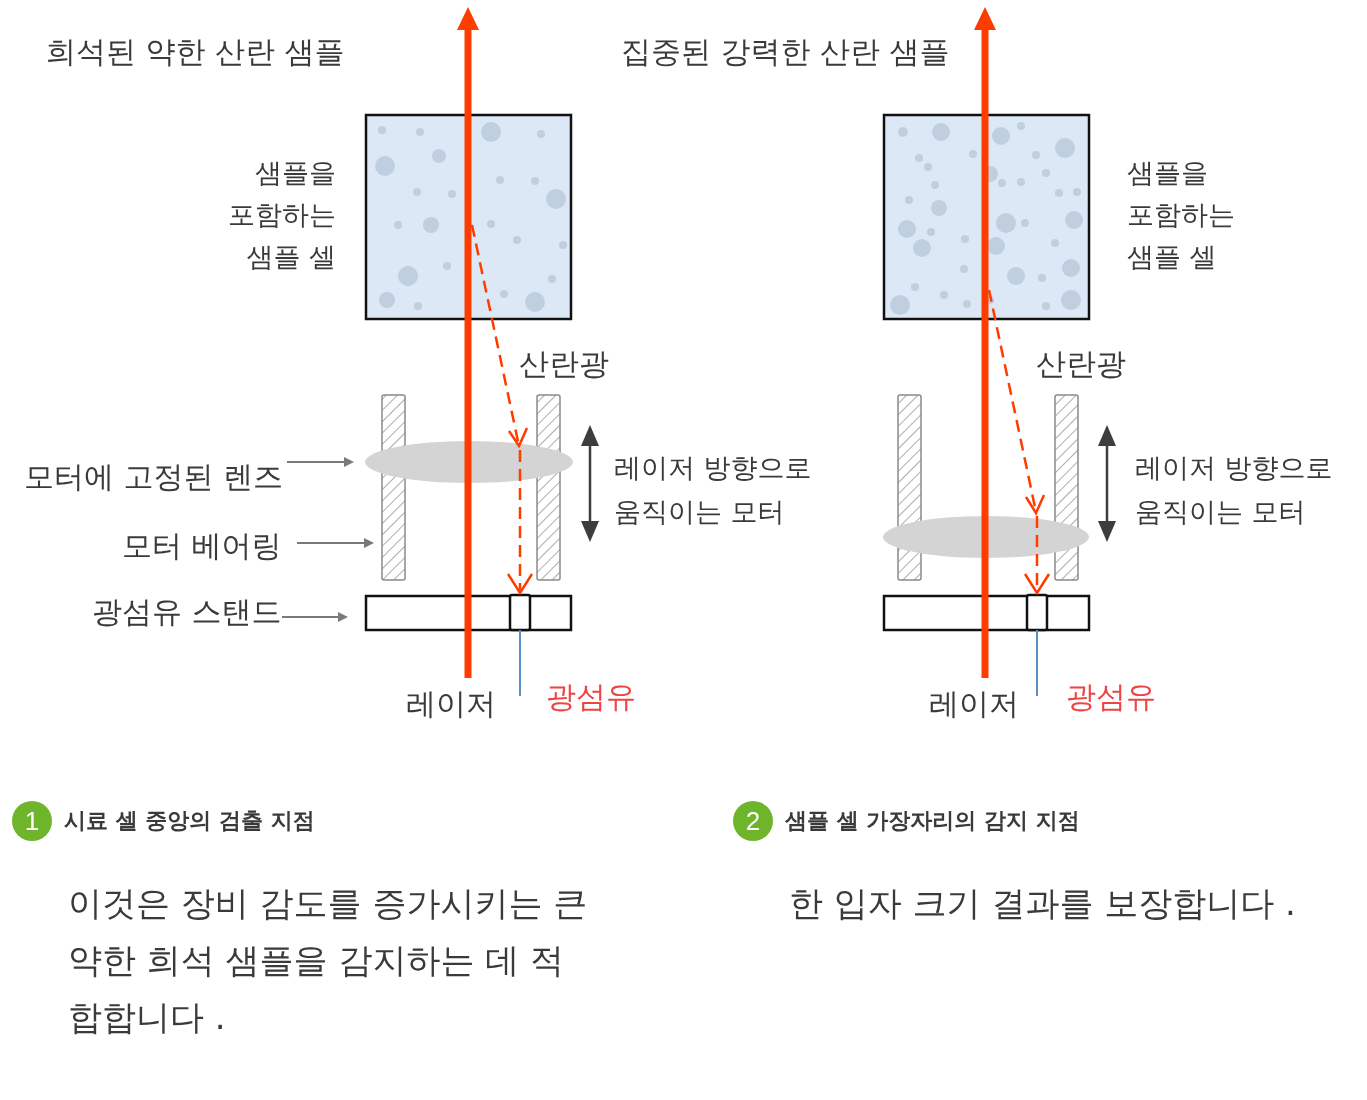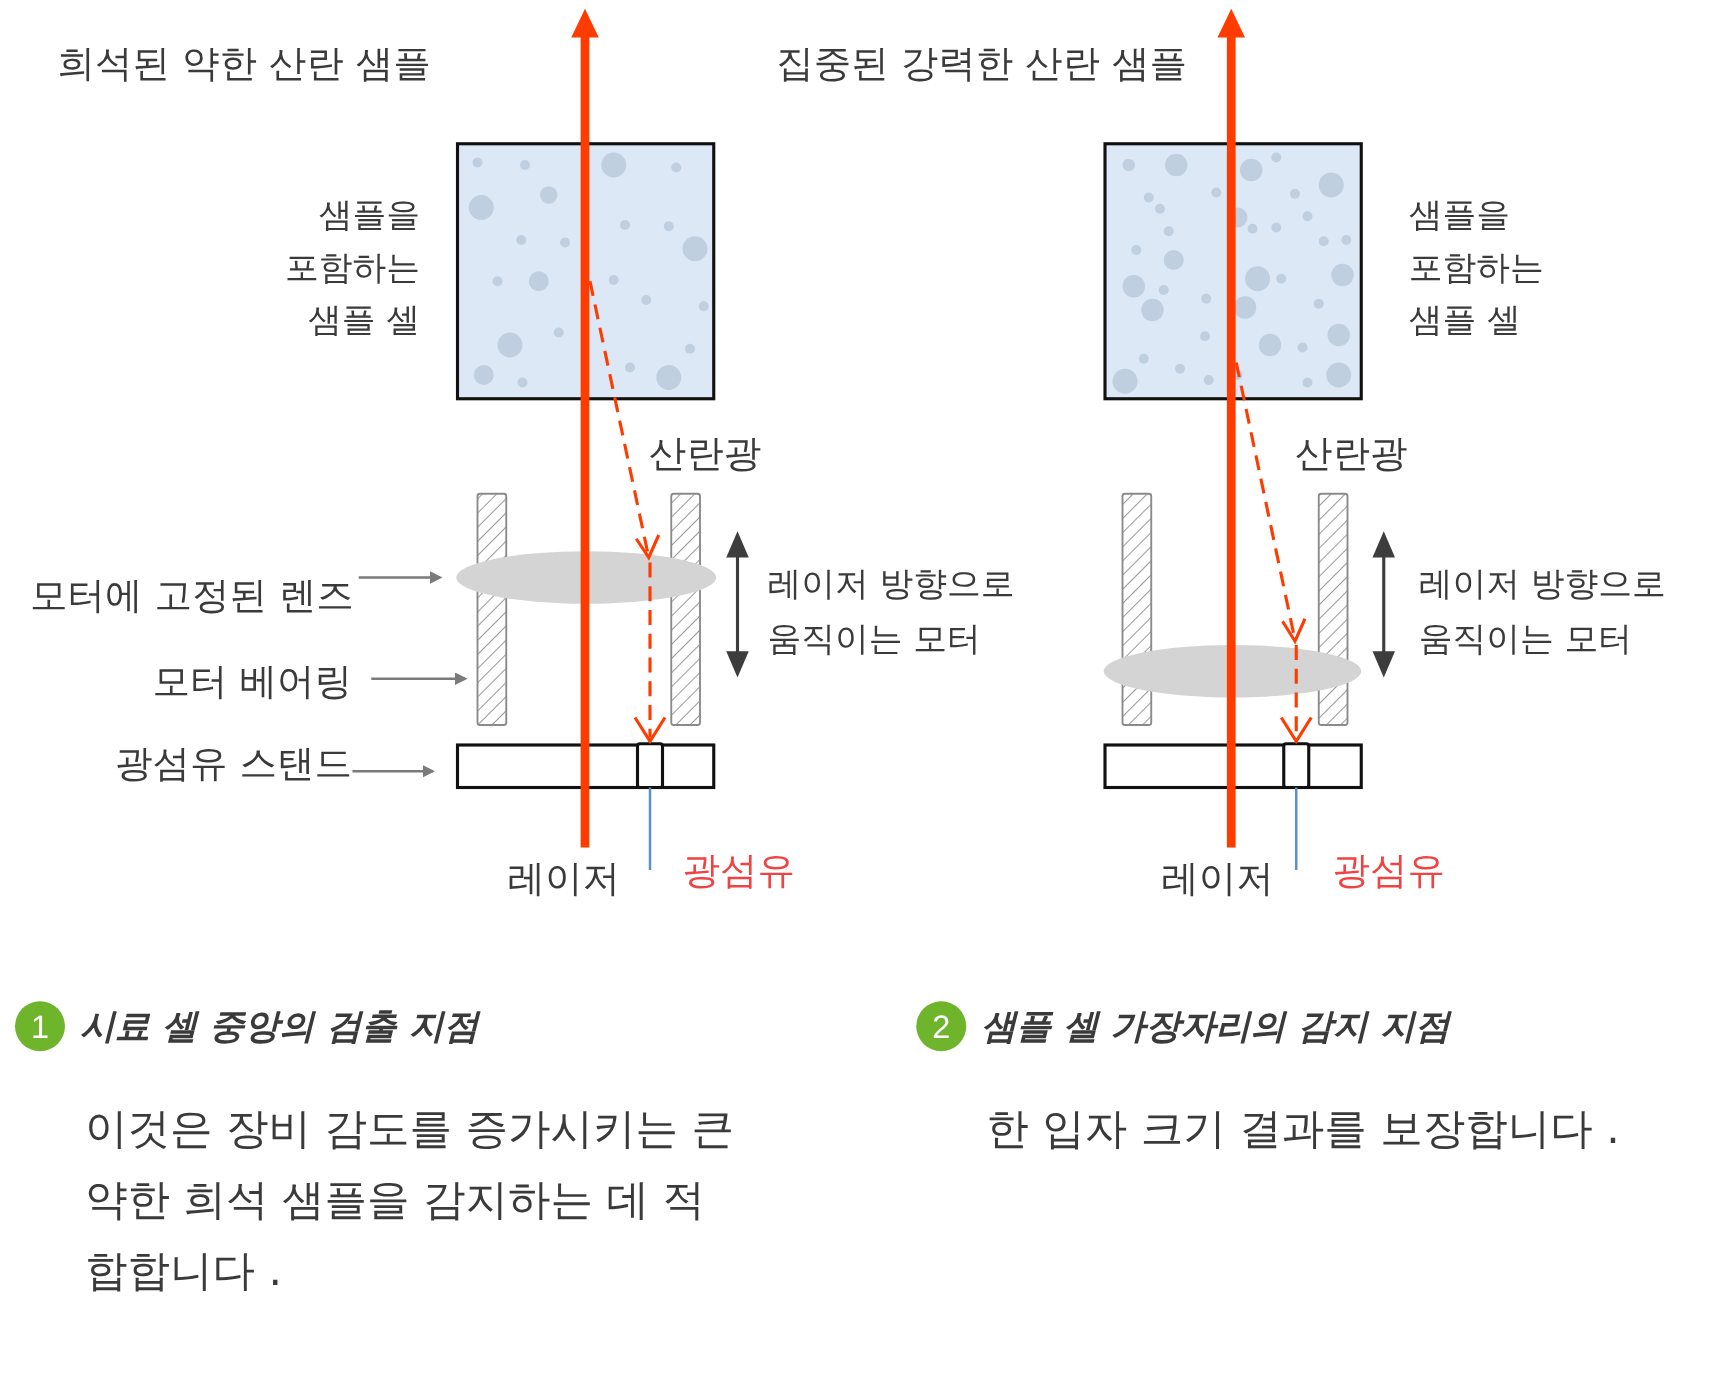--- a/index.html
+++ b/index.html
@@ -13,21 +13,21 @@
     .lbl.blue { color: #ef4444; }
     .stack { position: absolute; font-size: 27px; color: #3a3a3a; line-height: 42px; white-space: nowrap; }
     .stack.right { text-align: right; }
     .section { position: absolute; }
     .sec-head { display: flex; align-items: center; gap: 12px; }
     .badge {
       width: 40px; height: 40px; border-radius: 50%; background: #6fb52c;
       color: #ffffff; font-size: 26px; display: flex; align-items: center; justify-content: center;
       font-family: "Liberation Sans", sans-serif;
     }
-    .sec-title { font-size: 28px; font-weight: bold; color: #3a3a3a; white-space: nowrap; font-style: italic; }
+    .sec-title { font-size: 22px; font-weight: bold; color: #3a3a3a; white-space: nowrap; }
     .sec-body { font-size: 34px; color: #3a3a3a; line-height: 57px; margin-top: 34px; margin-left: 56px; }
     .sec-body div { white-space: nowrap; }
   </style>
 </head>
 <body>
 
 <svg class="diagram-svg" viewBox="0 0 1367 760" xmlns="http://www.w3.org/2000/svg">
   <defs>
     <pattern id="hatch" width="8" height="8" patternUnits="userSpaceOnUse" patternTransform="rotate(45)">
       <line x1="0" y1="0" x2="0" y2="8" stroke="#8a8a8a" stroke-width="1.4"></line>

